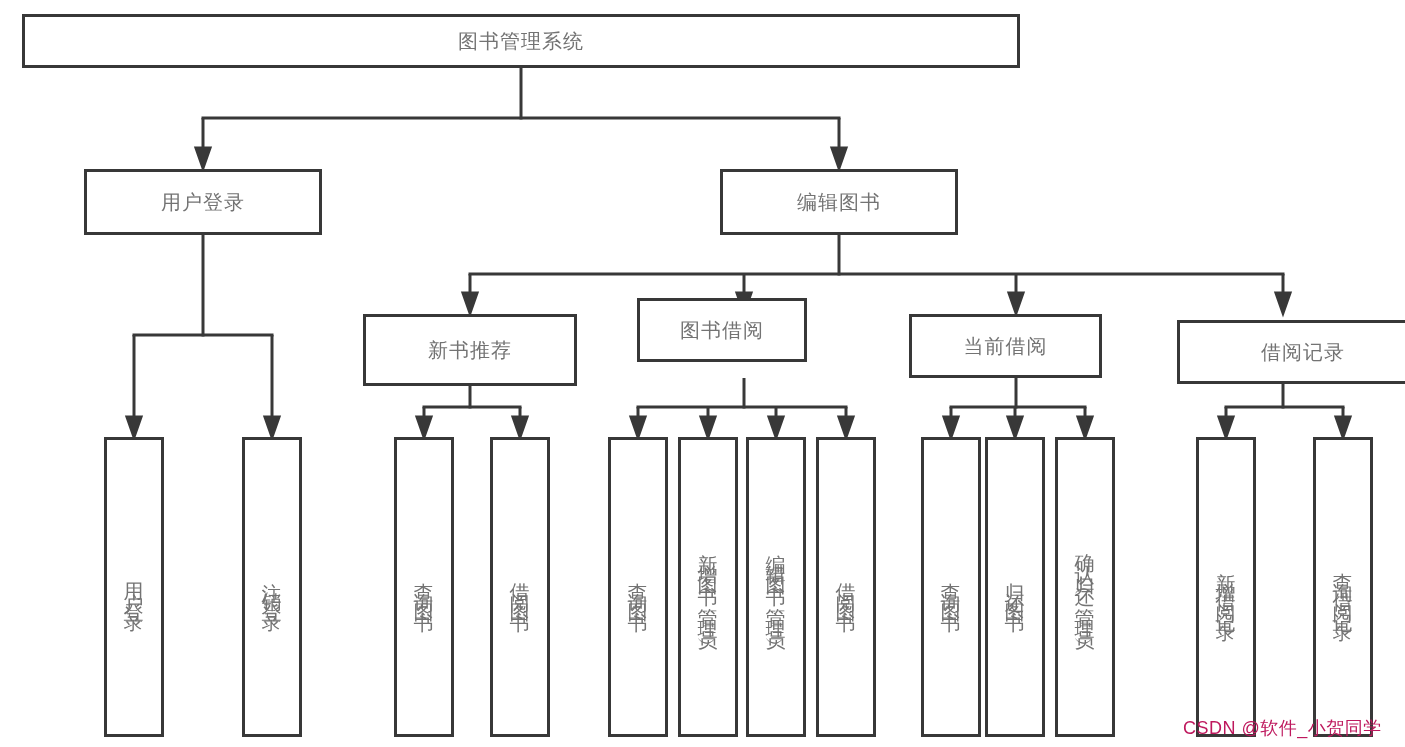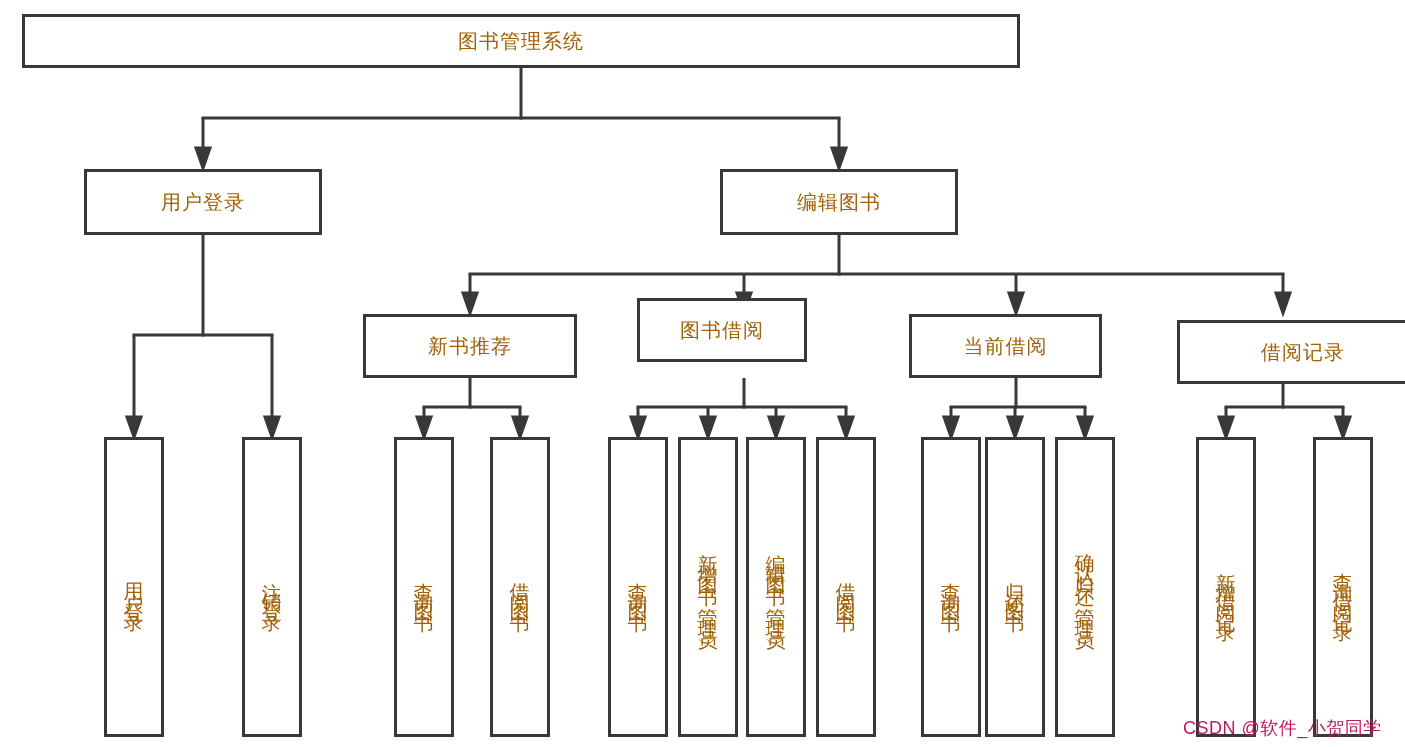--- a/index.html
+++ b/index.html
@@ -15,21 +15,21 @@
     position: absolute;
     left: 0; top: 0;
     width: 1405px; height: 747px;
     z-index: 1;
   }
   .node {
     position: absolute;
     box-sizing: border-box;
     background: #ffffff;
     border: 3px solid #383838;
-    color: #a16207;
+    color: #737373;
     display: flex;
     align-items: center;
     justify-content: center;
     z-index: 2;
     font-size: 20px;
   }
   .node.h { letter-spacing: 1px; }
   .node.v {
     writing-mode: vertical-rl;
     text-orientation: upright;
@@ -119,21 +119,21 @@
       <polygon points="1219,417 1233,417 1226,437"></polygon>
       <polygon points="1336,417 1350,417 1343,437"></polygon>
     </g>
   </svg>
 
   <div class="node h" style="left:22px; top:14px; width:998px; height:54px;">图书管理系统</div>
 
   <div class="node h" style="left:84px; top:169px; width:238px; height:66px;">用户登录</div>
   <div class="node h" style="left:720px; top:169px; width:238px; height:66px;">编辑图书</div>
 
-  <div class="node h" style="left:363px; top:314px; width:214px; height:64px;">新书推荐</div>
+  <div class="node h" style="left:363px; top:314px; width:214px; height:72px;">新书推荐</div>
   <div class="node h" style="left:637px; top:298px; width:170px; height:64px;">图书借阅</div>
   <div class="node h" style="left:909px; top:314px; width:193px; height:64px;">当前借阅</div>
   <div class="node h" style="left:1177px; top:320px; width:252px; height:64px;">借阅记录</div>
 
   <div class="node v" style="left:104px; top:437px; width:60px; height:300px;">用户登录</div>
   <div class="node v" style="left:242px; top:437px; width:60px; height:300px;">注销登录</div>
 
   <div class="node v" style="left:394px; top:437px; width:60px; height:300px;">查询图书</div>
   <div class="node v" style="left:490px; top:437px; width:60px; height:300px;">借阅图书</div>
 

